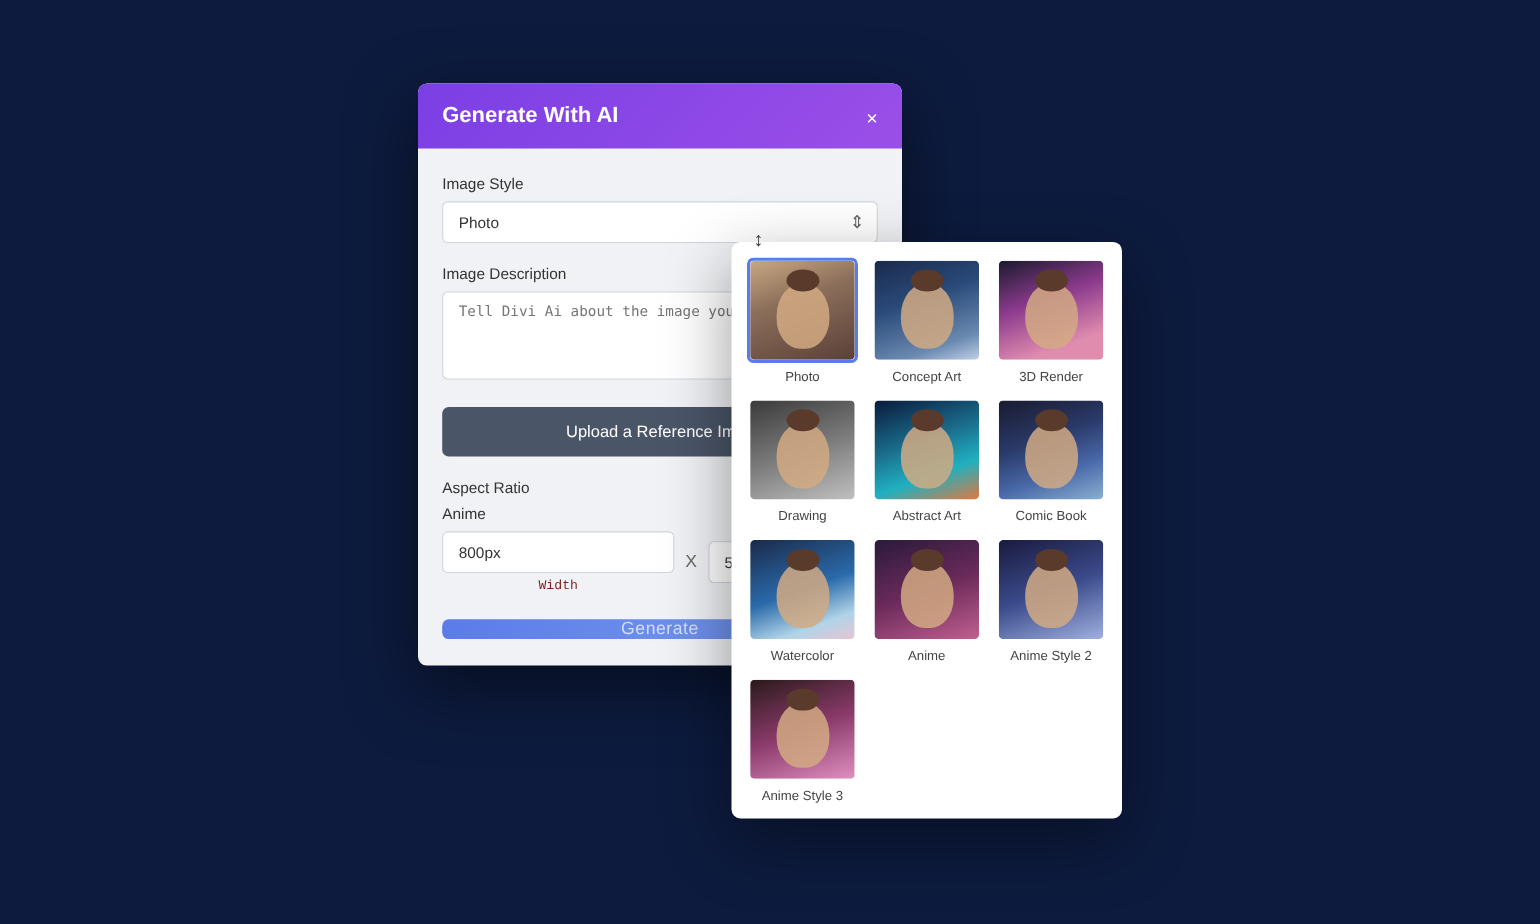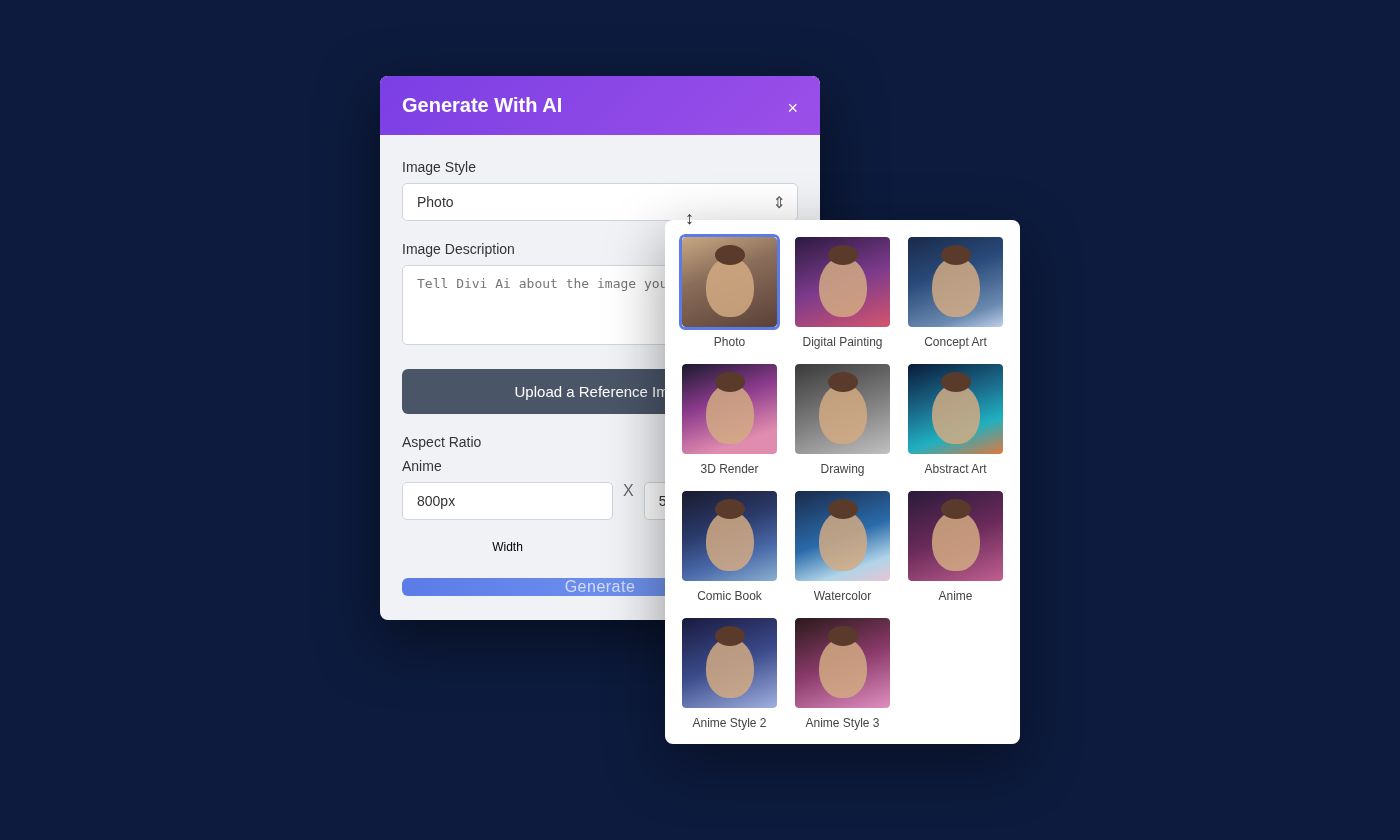--- a/index.html
+++ b/index.html
@@ -109,21 +109,21 @@
       border: 1px solid #d0d5dd;
       border-radius: 5px;
       background: #fff;
       font-size: 14px;
       color: #333;
       appearance: none;
       margin-bottom: 20px;
     }
     .size-row {
       display: flex;
-      align-items: flex-start;
+      align-items: center;
       gap: 10px;
       margin-bottom: 24px;
     }
     .size-input {
       flex: 1;
       padding: 10px 14px;
       border: 1px solid #d0d5dd;
       border-radius: 5px;
       background: #fff;
       font-size: 14px;
@@ -142,23 +142,24 @@
       font-size: 16px;
       cursor: pointer;
       letter-spacing: 0.5px;
     }
     .size-inputs-wrapper {
       display: flex;
       flex-direction: column;
     }
     .width-label {
       font-size: 12px;
-      color: #000000;
+      color: #7f1d1d;
       text-align: center;
-      margin-top: 20px;
+      margin-top: 4px;
+      font-family: Liberation Mono, monospace;
     }
 
     
     .style-picker {
       position: absolute;
       left: 665px;
       top: 220px;
       width: 355px;
       background: #fff;
       border-radius: 8px;
@@ -326,28 +327,20 @@
   <div class="style-item selected">
         <div class="style-thumb-wrap">
           <div class="style-thumb thumb-photo">
             <div class="face"></div>
           </div>
         </div>
         <div class="style-name">Photo</div>
       </div>
       <div class="style-item">
         <div class="style-thumb-wrap">
-          <div class="style-thumb thumb-digital-painting">
-            <div class="face"></div>
-          </div>
-        </div>
-        <div class="style-name">Digital Painting</div>
-      </div>
-      <div class="style-item">
-        <div class="style-thumb-wrap">
           <div class="style-thumb thumb-concept-art">
             <div class="face"></div>
           </div>
         </div>
         <div class="style-name">Concept Art</div>
       </div>
       <div class="style-item">
         <div class="style-thumb-wrap">
           <div class="style-thumb thumb-3d-render">
             <div class="face"></div>

